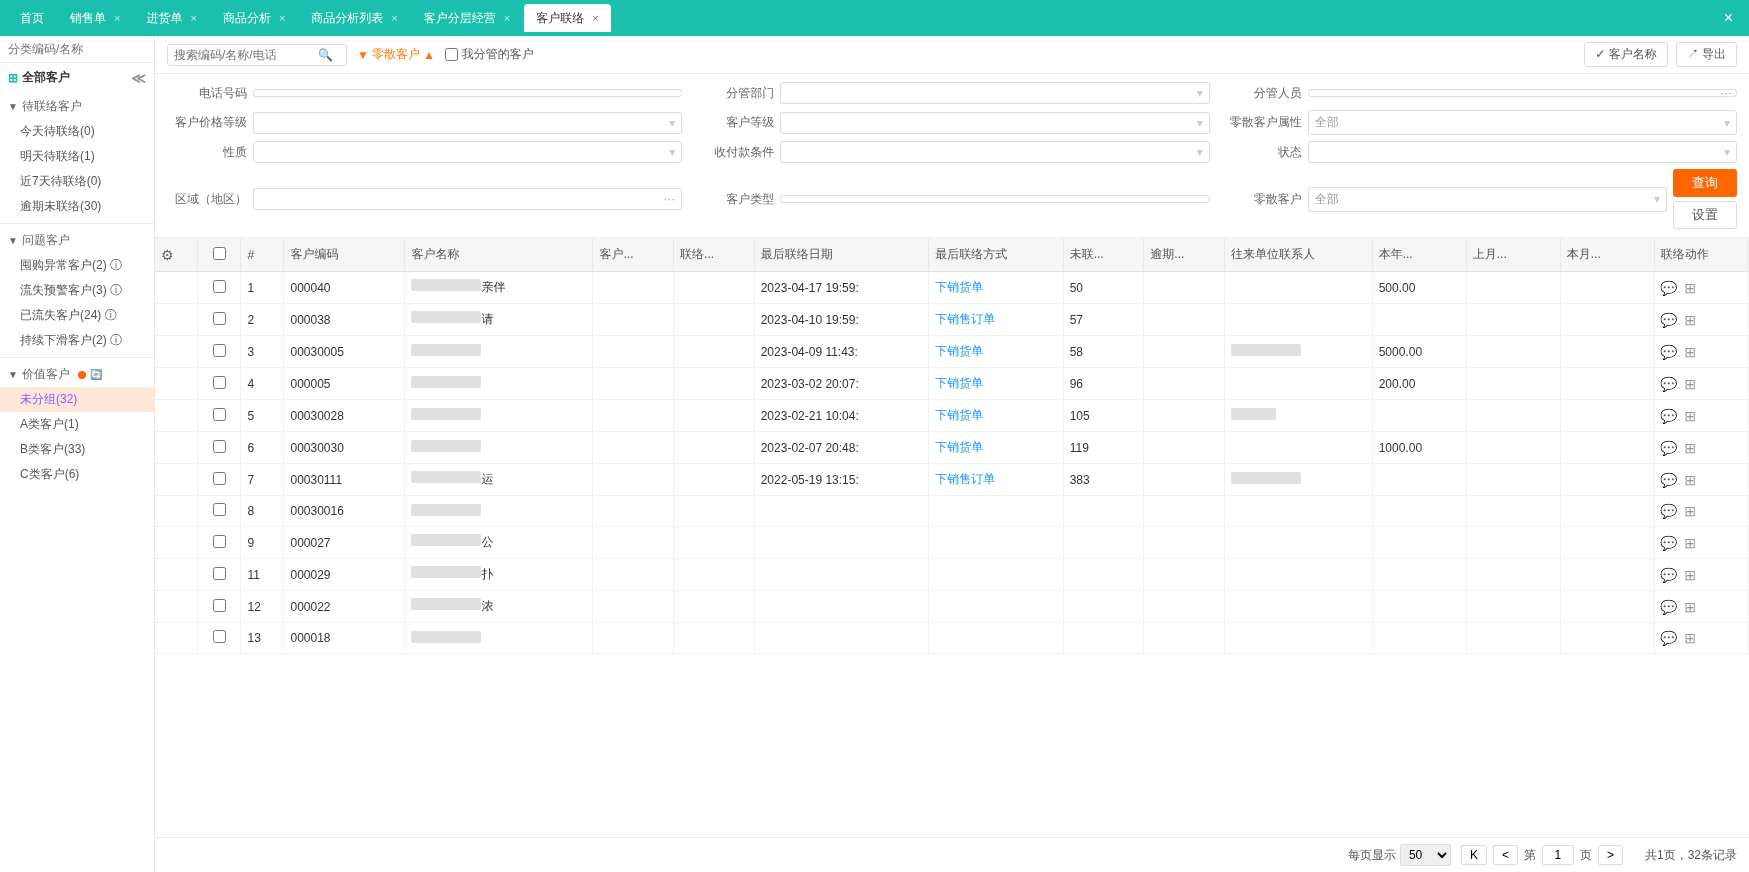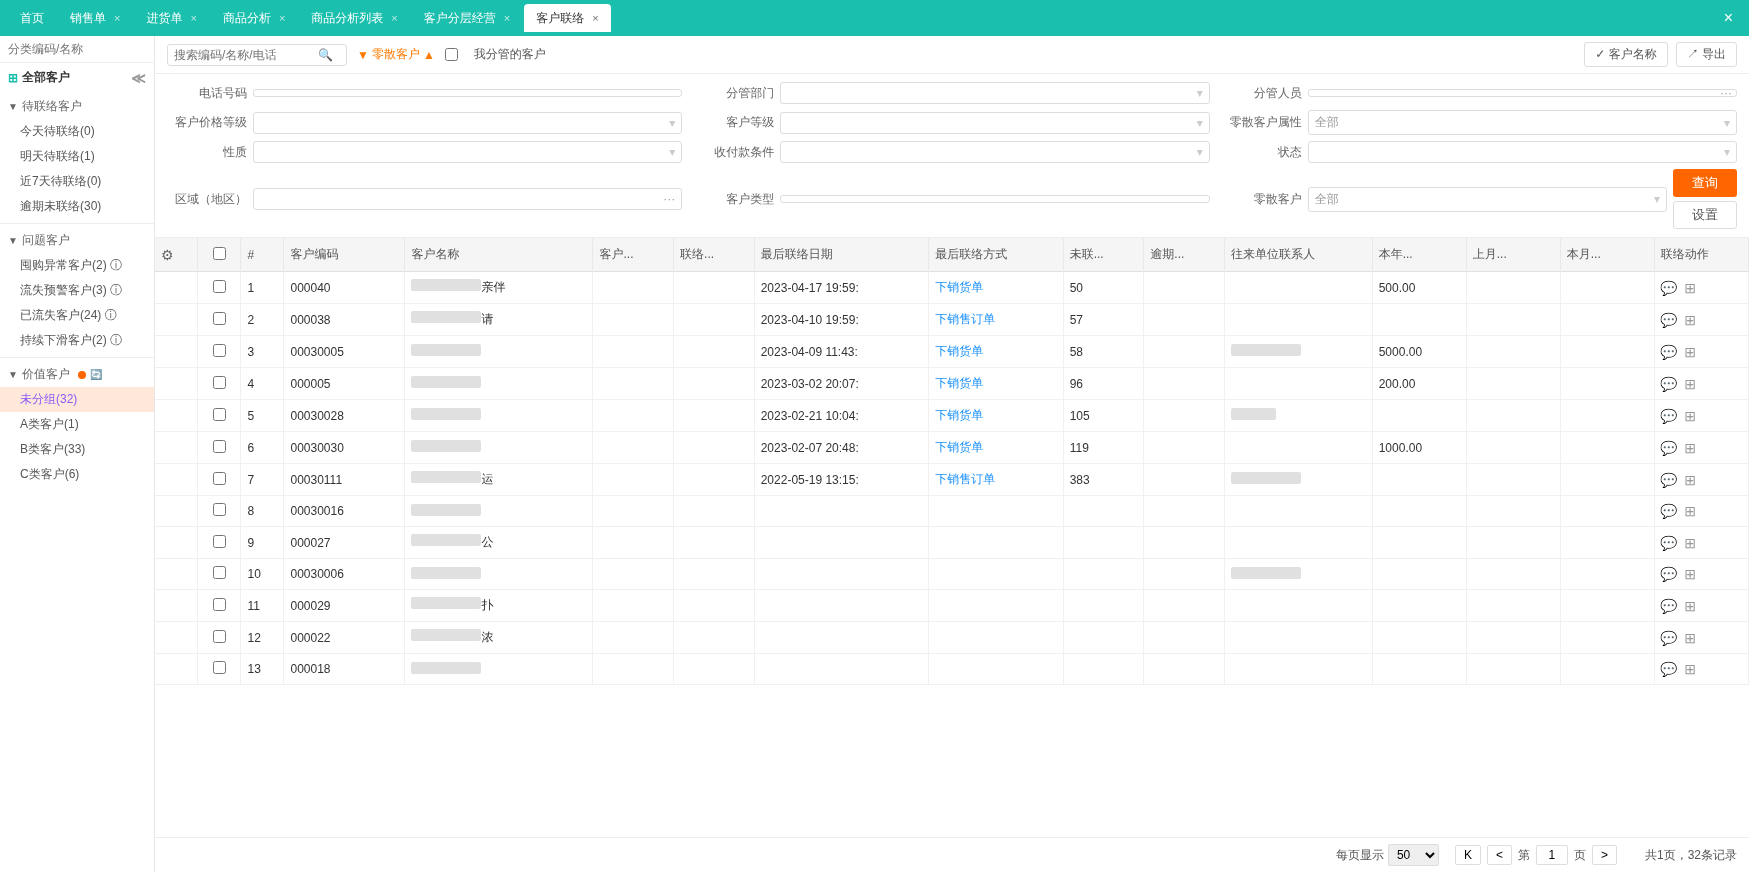--- a/index.html
+++ b/index.html
@@ -137,21 +137,21 @@
       gap: 4px;
       width: 180px;
     }
     .filter-search-box input {
       border: none; outline: none; font-size: 12px; width: 140px; color: #999;
     }
     .more-conditions {
       display: flex; align-items: center; gap: 3px; color: #ff7a00; cursor: pointer;
     }
     .my-customers {
-      display: flex; align-items: center; gap: 16px; color: #555; cursor: pointer; justify-content: space-between;
+      display: flex; align-items: center; gap: 4px; color: #555; cursor: pointer; justify-content: space-between;
     }
     .filter-actions {
       margin-left: auto;
       display: flex;
       gap: 8px;
     }
     .btn-batch { background: none; border: 1px solid #ddd; padding: 3px 10px; border-radius: 3px; cursor: pointer; color: #555; }
     .btn-export { background: none; border: 1px solid #ddd; padding: 3px 10px; border-radius: 3px; cursor: pointer; color: #555; }
 
     
@@ -265,21 +265,21 @@
     .action-icon { cursor: pointer; font-size: 14px; }
 
     
     .table-footer {
       display: flex;
       align-items: center;
       justify-content: flex-end;
       padding: 6px 12px;
       background: white;
       border-top: 1px solid #eee;
-      gap: 16px;
+      gap: 10px;
     }
     .footer-page-size {
       display: flex; align-items: center; gap: 4px; color: #555;
     }
     .footer-page-size select {
       border: 1px solid #ddd; border-radius: 2px; padding: 2px 4px; font-size: 12px;
     }
     .footer-pagination {
       display: flex; align-items: center; gap: 6px; color: #555;
     }
@@ -780,43 +780,20 @@
       <td>
         <div class="action-icons">
           <span class="action-icon" title="联络">💬</span>
           <span class="action-icon" title="更多">⊞</span>
         </div>
       </td>
     </tr>
             <tr>
       <td></td>
       <td class="checkbox-cell"><input type="checkbox" style=""></td>
-      <td>10</td>
-      <td>00030006</td>
-      <td><span class="td-blur"></span></td>
-      <td></td>
-      <td></td>
-      <td></td>
-      <td></td>
-      <td></td>
-      <td></td>
-      <td><span class="td-blur"></span></td>
-      <td></td>
-      <td></td>
-      <td></td>
-      <td>
-        <div class="action-icons">
-          <span class="action-icon" title="联络">💬</span>
-          <span class="action-icon" title="更多">⊞</span>
-        </div>
-      </td>
-    </tr>
-            <tr>
-      <td></td>
-      <td class="checkbox-cell"><input type="checkbox" style=""></td>
       <td>11</td>
       <td>000029</td>
       <td><span class="td-blur"></span><span style="color:#333;">扑</span></td>
       <td></td>
       <td></td>
       <td></td>
       <td></td>
       <td></td>
       <td></td>
       <td></td>

